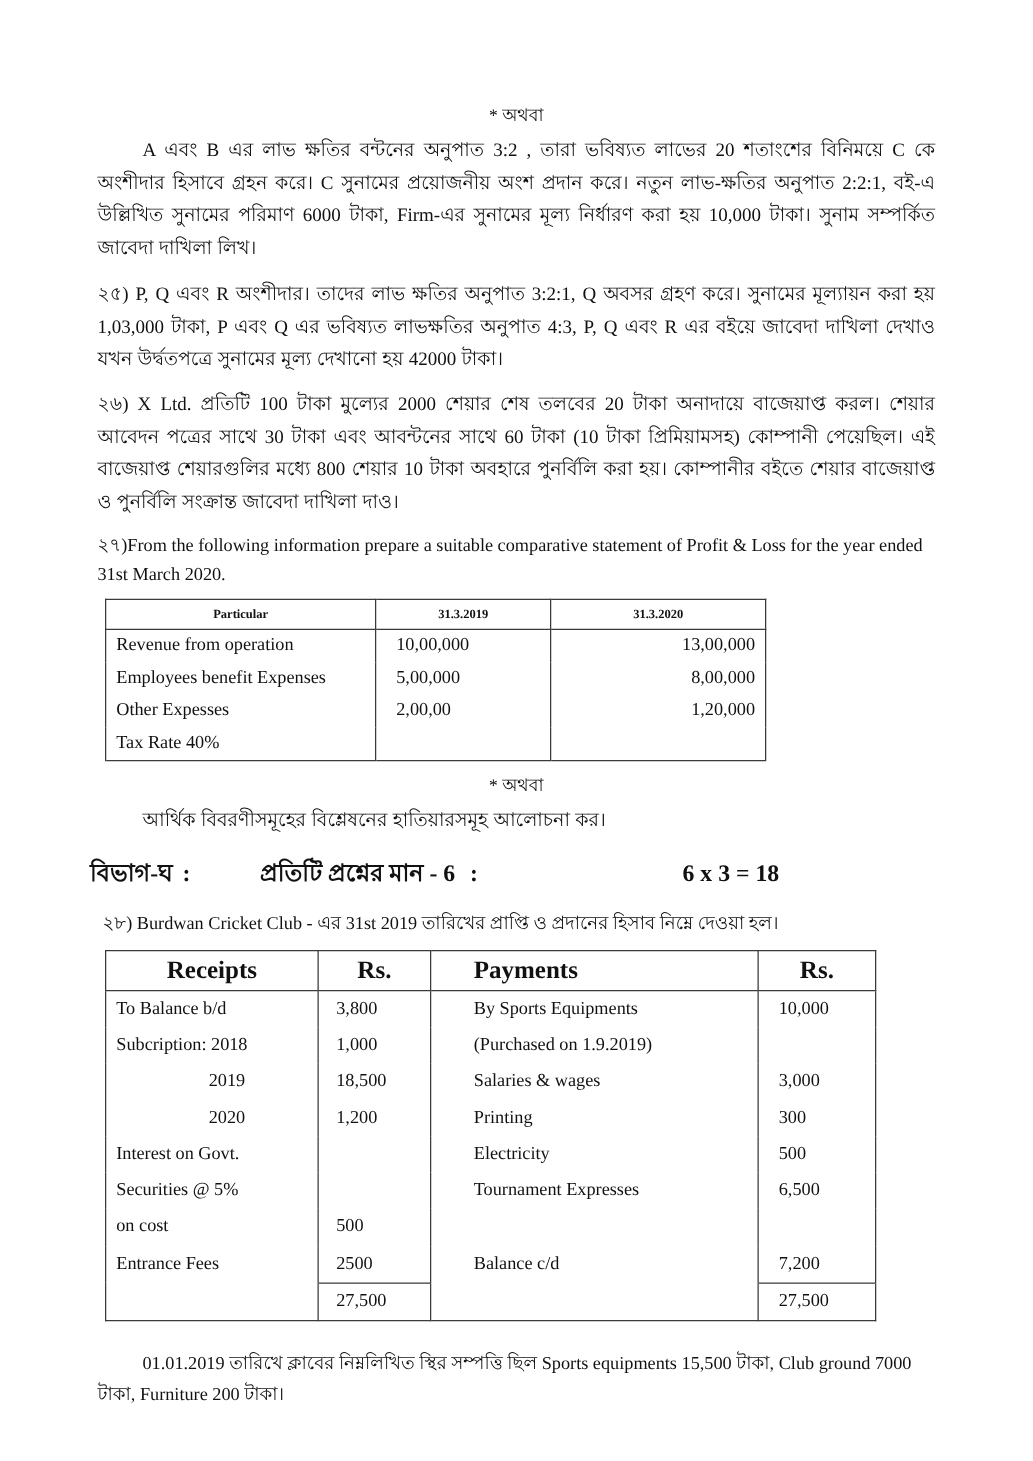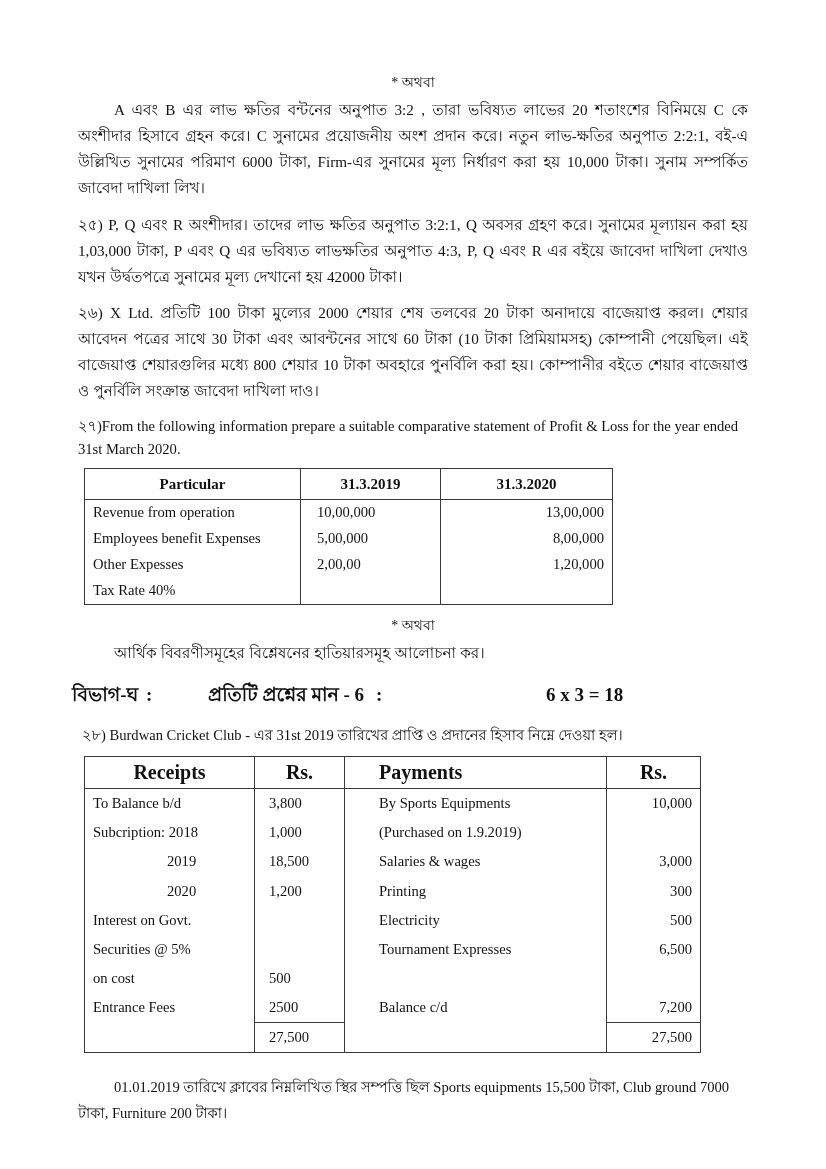--- a/index.html
+++ b/index.html
@@ -25,21 +25,21 @@
   .content {
     position: absolute;
     left: 78px;
     top: 72px;
     width: 670px;
   }
 
   .center-line {
     text-align: center;
     font-size: 14.5px;
-    margin: 0 0 4px 0;
+    margin: 11px 0 4px 0;
     line-height: 1.5;
   }
   .center-line.bn {
     font-size: 14px;
   }
 
   p.para {
     margin: 0 0 10px 0;
     font-size: 15.2px;
     line-height: 1.72;
@@ -76,21 +76,21 @@
   table.comp-table td {
     border: 1.2px solid #3a3a3a;
     padding: 3px 8px;
     vertical-align: middle;
     font-weight: normal;
     line-height: 1.5;
   }
   table.comp-table thead th {
     font-weight: bold;
     text-align: center;
-    font-size: 15px;
+    font-size: 10px;
     padding: 4px 8px;
   }
   table.comp-table .body-row td {
     border-top: none;
     border-bottom: none;
     padding-top: 1px;
     padding-bottom: 1px;
     height: 24px;
   }
   table.comp-table tbody tr:first-child td { border-top: none; }
@@ -123,21 +123,21 @@
     vertical-align: top;
     line-height: 1.86;
     height: 26px;
   }
   .rp-c1 { width: 170px; }
   .rp-c2 { width: 90px; }
   .rp-c3 { width: 262px; }
   .rp-c4 { width: 94px; }
 
   table.rp-table td.cell-amt { padding-left: 14px; }
-  table.rp-table td.cell-amt4 { padding-left: 4px; text-align: right; }
+  table.rp-table td.cell-amt4 { padding-left: 16px; }
   table.rp-table td.cell-text3 { padding-left: 34px; }
 
   table.rp-table tr.total-row td { height: 27px; }
   table.rp-table tr.total-row td.cell-amt,
   table.rp-table tr.total-row td.cell-amt4 {
     border-top: 1.2px solid #3a3a3a;
   }
   table.rp-table tbody tr:last-child td {
     border-bottom: 1.2px solid #3a3a3a;
   }

